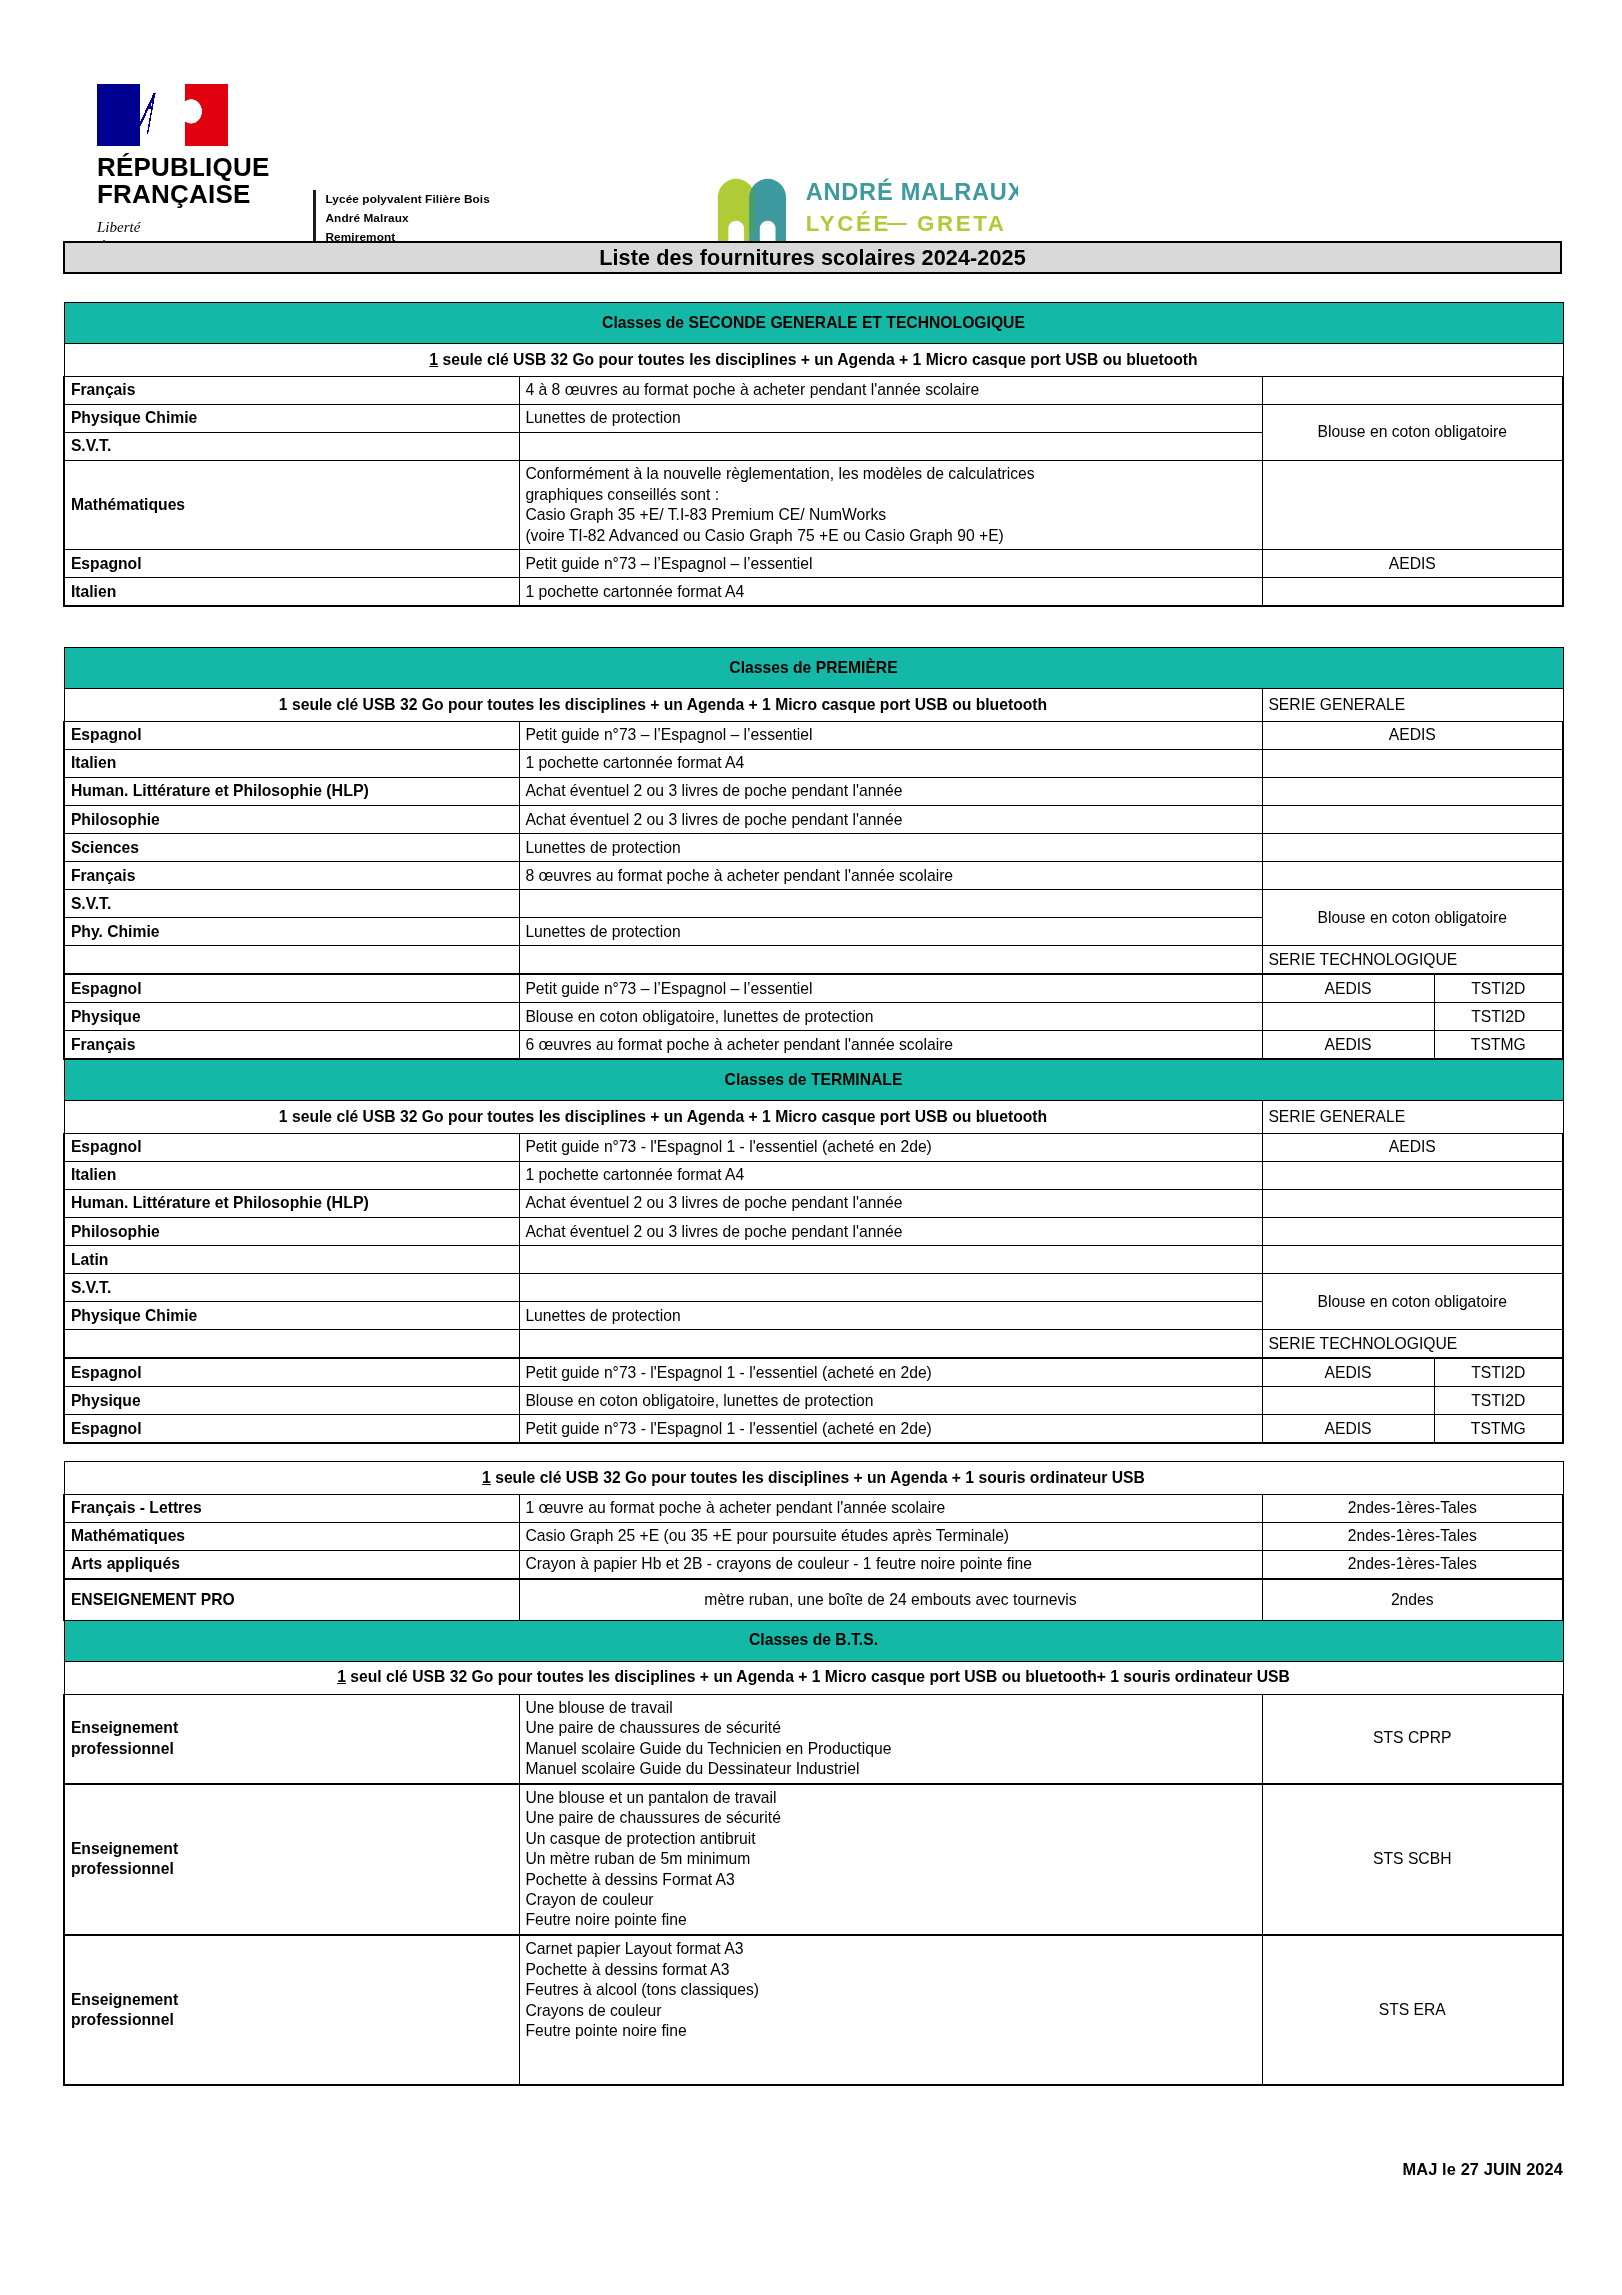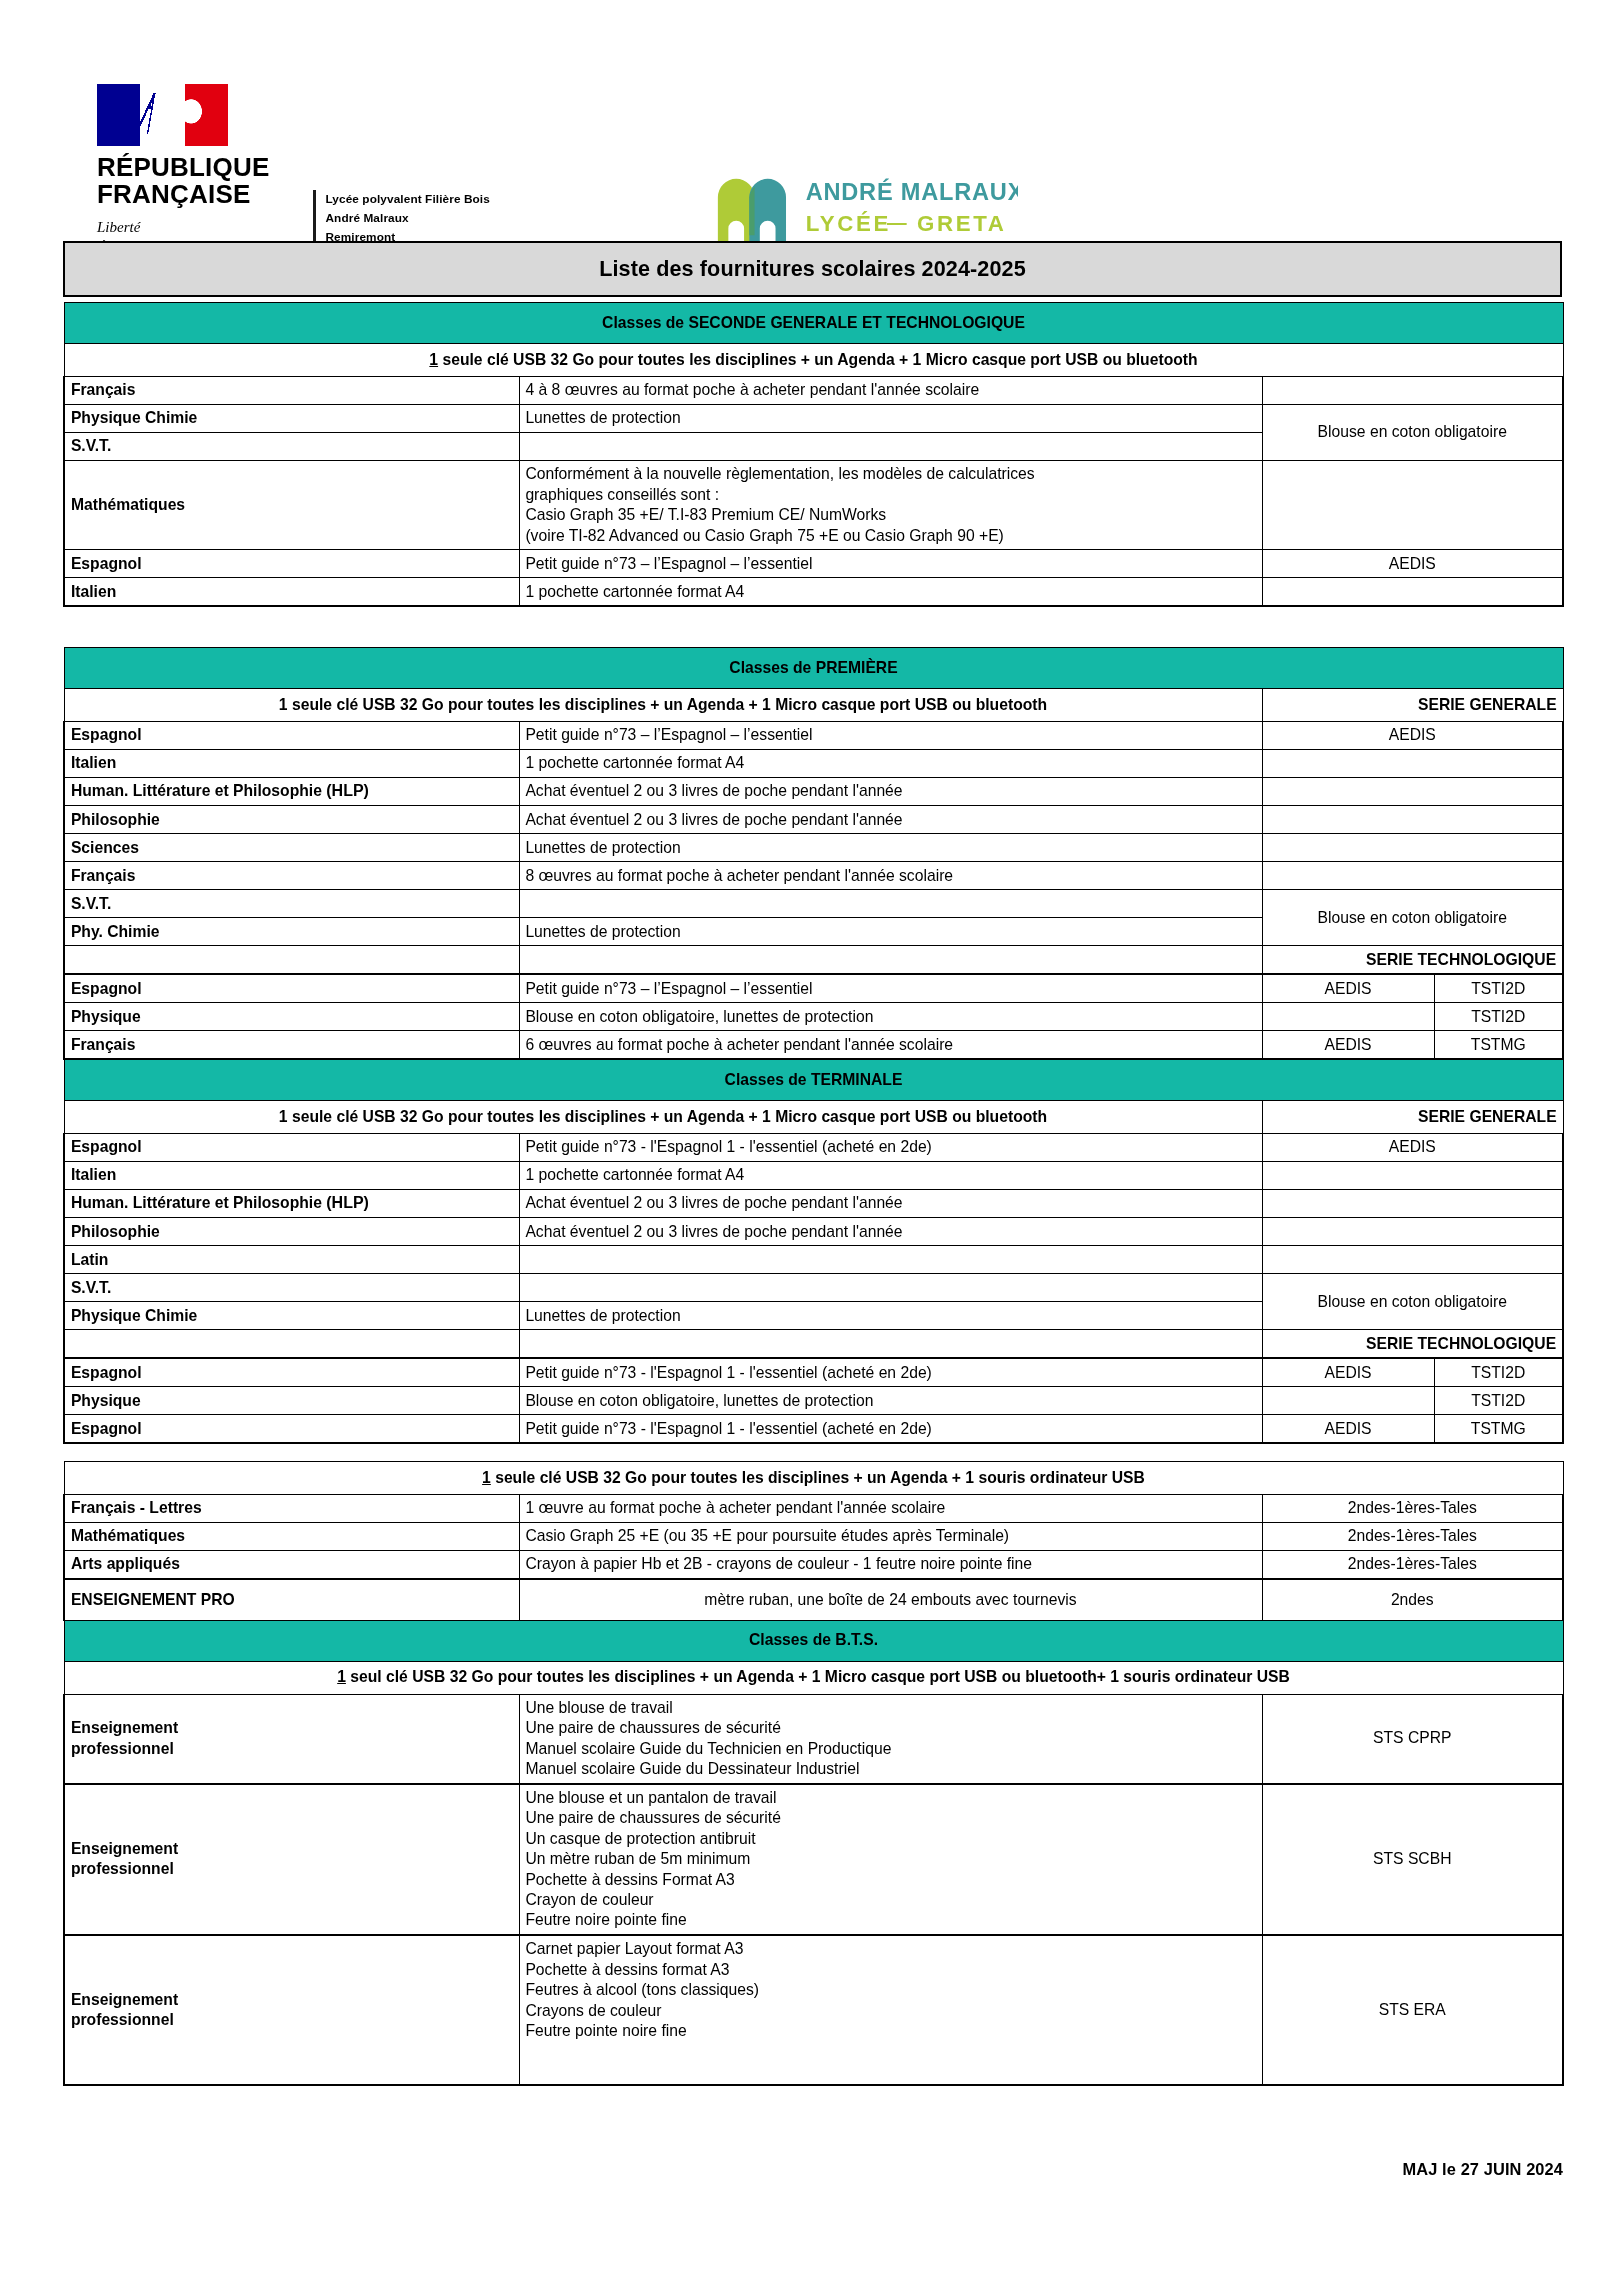--- a/index.html
+++ b/index.html
@@ -34,21 +34,21 @@
   .rf-motto{font-family:"Liberation Serif", serif;font-style:italic;font-size:15px;line-height:1.42;margin-top:7.9px;}
 
   .estab{position:absolute;left:313px;top:119px;display:flex;align-items:flex-start;}
   .estab .bar{width:3.3px;height:51px;background:#1b1b1b;margin-right:9.2px;}
   .estab .lines{font-size:11.8px;font-weight:bold;line-height:1.62;letter-spacing:0.1px;}
 
   .am-logo{position:absolute;left:710px;top:92px;width:308px;height:105px;}
 
   
   .title-banner{
-    position:absolute;left:63px;top:241px;width:1499px;height:56px;
+    position:absolute;left:63px;top:241px;width:1499px;height:33px;
     background:#d9d9d9;border:2.6px solid #000;box-sizing:border-box;
     display:flex;align-items:center;justify-content:center;
   }
   .title-banner span{font-size:21.6px;font-weight:bold;letter-spacing:0.1px;}
 
   
   table.ft{
     position:absolute;border-collapse:collapse;table-layout:fixed;
     width:1499px;left:63px;
   }
@@ -66,21 +66,21 @@
   }
   td.usb{
     text-align:center;font-weight:bold;font-size:16.4px;height:33px;
     border-left:2.6px solid #000;border-right:2.6px solid #000;
     border-top:1px solid #000;border-bottom:2px solid #000;
   }
   td.usb u{text-decoration:underline;}
   td.subject{font-weight:bold;}
   td.ctr{text-align:center;}
   td.serie{
-    text-align:right;font-weight:bold;font-size:16.4px;
+    text-align:left;font-weight:normal;font-size:16.4px;
   }
   .small{font-size:16px;font-weight:bold;}
   td.multi{line-height:1.72;padding-top:6.5px;padding-bottom:6.5px;}
 
   .edge-l{border-left:2.6px solid #000 !important;}
   .edge-r{border-right:2.6px solid #000 !important;}
   .edge-b{border-bottom:2.6px solid #000 !important;}
   .thick-b{border-bottom:2px solid #000 !important;}
   .thick-t{border-top:2px solid #000 !important;}
 

